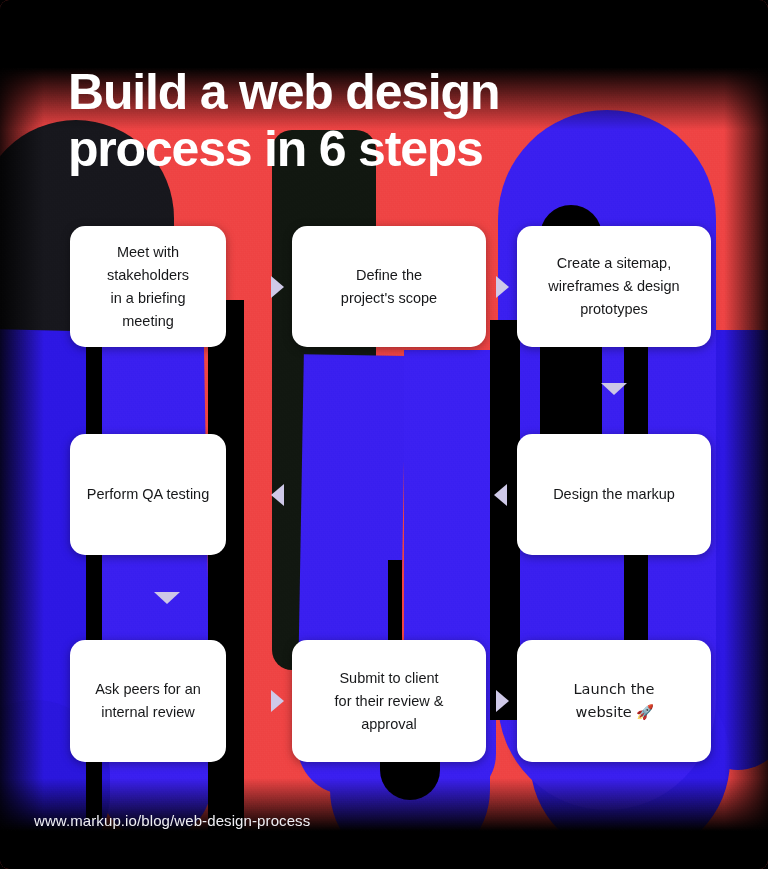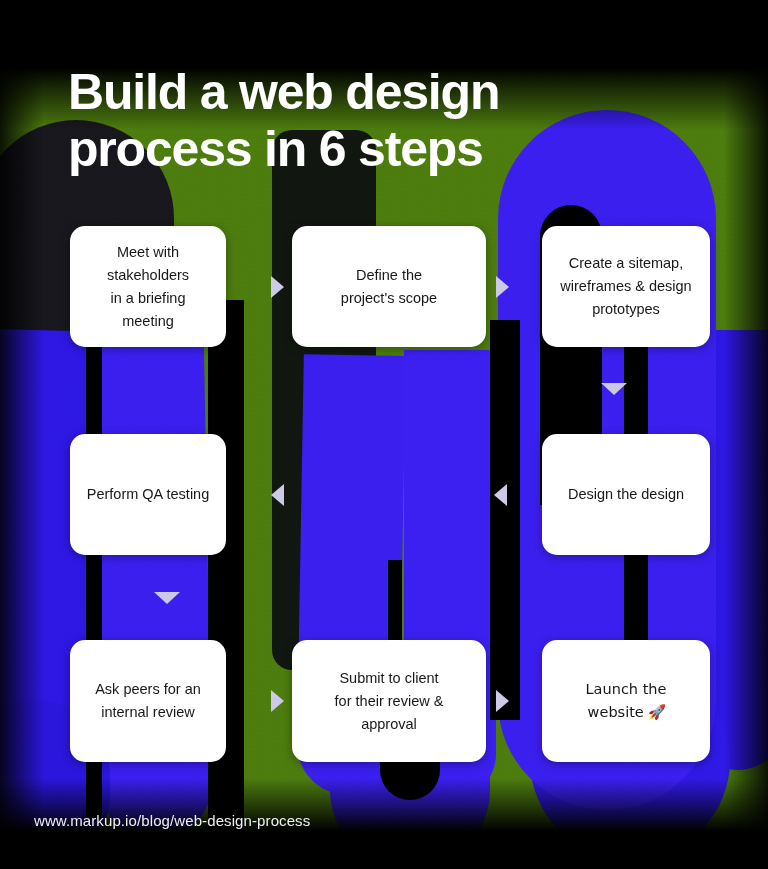--- a/index.html
+++ b/index.html
@@ -8,22 +8,23 @@
     width:768px; height:869px;
     background:#000;
     font-family:"Liberation Sans", sans-serif;
     overflow:hidden;
   }
 
   #poster {
     position:relative;
     width:768px;
     height:869px;
-    background:#4d7c0f;
+    background:#ef4444;
     overflow:hidden;
+    border-radius:9px;
   }
 
   
   #bg-art {
     position:absolute;
     inset:0;
     overflow:hidden;
     z-index:0;
   }
 
@@ -244,21 +245,21 @@
     font-size:14.5px;
     line-height:23px;
     padding:6px 14px;
     box-shadow:0 2px 10px rgba(0,0,0,.35);
   }
   .card .txt { display:block; white-space:pre-line; }
 
   
   .col1 { left:70px;  width:156px; }
   .col2 { left:292px; width:194px; }
-  .col3 { left:542px; width:168px; }
+  .col3 { left:517px; width:194px; }
 
   .row1 { top:226px; height:121px; }
   .row2 { top:434px; height:121px; }
   .row3 { top:640px; height:122px; }
 
   
   .arrow {
     position:absolute;
     width:0; height:0;
   }
@@ -364,21 +365,21 @@
     </div>
 
     <div class="arrow arrow-down a-dn-1"></div>
 
     <div class="card col1 row2">
       <span class="txt">Perform QA testing</span>
     </div>
     <div class="arrow arrow-left a-r2-1"></div>
     <div class="arrow arrow-left a-r2-2"></div>
     <div class="card col3 row2">
-      <span class="txt">Design the design</span>
+      <span class="txt">Design the markup</span>
     </div>
 
     <div class="arrow arrow-down a-dn-2"></div>
 
     <div class="card col1 row3">
       <span class="txt">Ask peers for an
 internal review</span>
     </div>
     <div class="arrow arrow-right a-r3-1"></div>
     <div class="card col2 row3">

